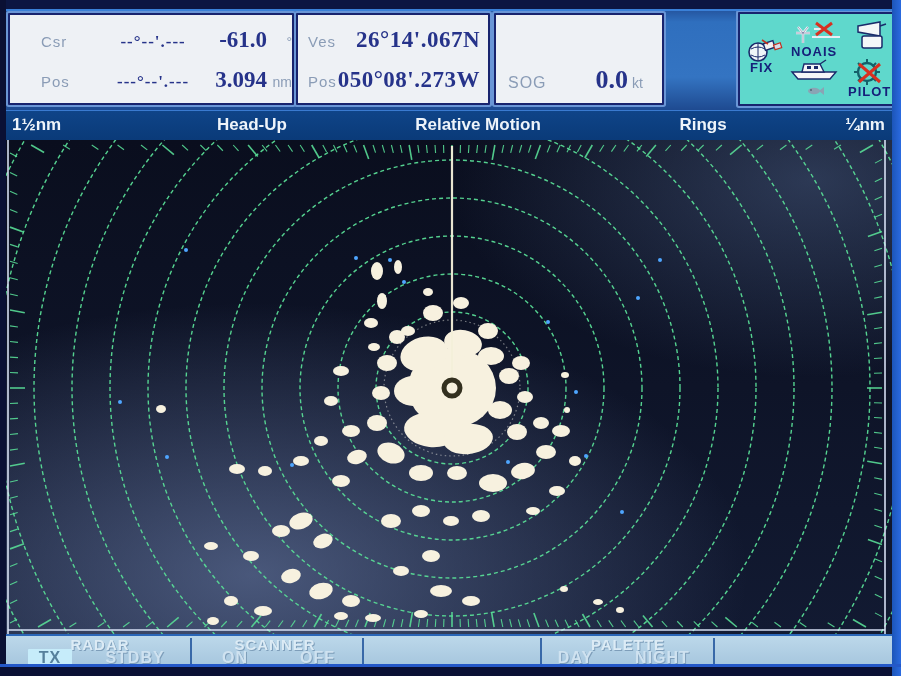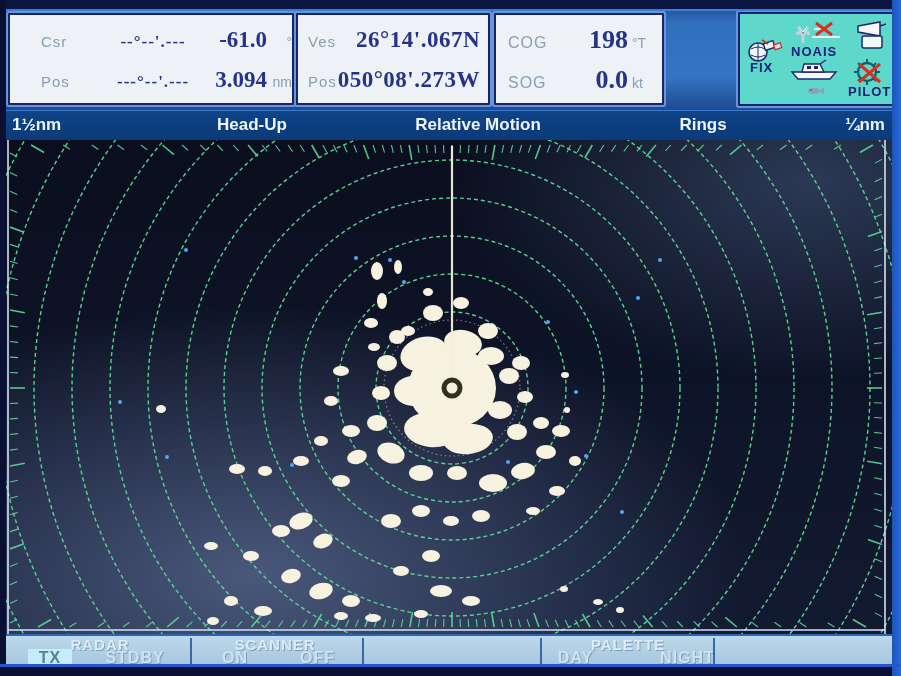--- a/index.html
+++ b/index.html
@@ -102,25 +102,20 @@
         <span class="p-label">Ves</span>
         <span class="p-val">26°14'.067N</span>
       </div>
       <div class="p-row r2">
         <span class="p-label">Pos</span>
         <span class="p-val">050°08'.273W</span>
       </div>
     </div>
 
     <div class="panel panel-nav">
-      <div class="p-row r1">
-        <span class="p-label">COG</span>
-        <span class="p-val num">198</span>
-        <span class="p-unit">°T</span>
-      </div>
       <div class="p-row r2">
         <span class="p-label">SOG</span>
         <span class="p-val num">0.0</span>
         <span class="p-unit">kt</span>
       </div>
     </div>
 
     <div class="panel panel-icons">
 
       <svg class="ic" style="left:6px;top:20px;" width="40" height="30" viewBox="0 0 40 30">
@@ -509,21 +504,21 @@
     <span class="bb-div" style="left:190px;"></span>
 
     <span class="bb-title" style="left:195px;width:160px;">SCANNER</span>
     <span class="bb-item" style="left:205px;width:60px;">ON</span>
     <span class="bb-item" style="left:285px;width:65px;">OFF</span>
     <span class="bb-div" style="left:362px;"></span>
 
     <span class="bb-div" style="left:540px;"></span>
     <span class="bb-title" style="left:548px;width:160px;">PALETTE</span>
     <span class="bb-item" style="left:548px;width:55px;">DAY</span>
-    <span class="bb-item" style="left:650px;width:75px;">NIGHT</span>
+    <span class="bb-item" style="left:625px;width:75px;">NIGHT</span>
     <span class="bb-div" style="left:713px;"></span>
   </div>
 
   <div class="strip-top"></div>
   <div class="strip-top-hl"></div>
   <div class="line-bottom"></div>
   <div class="strip-bottom"></div>
   <div class="strip-left"></div>
   <div class="strip-right"></div>
 </div>

